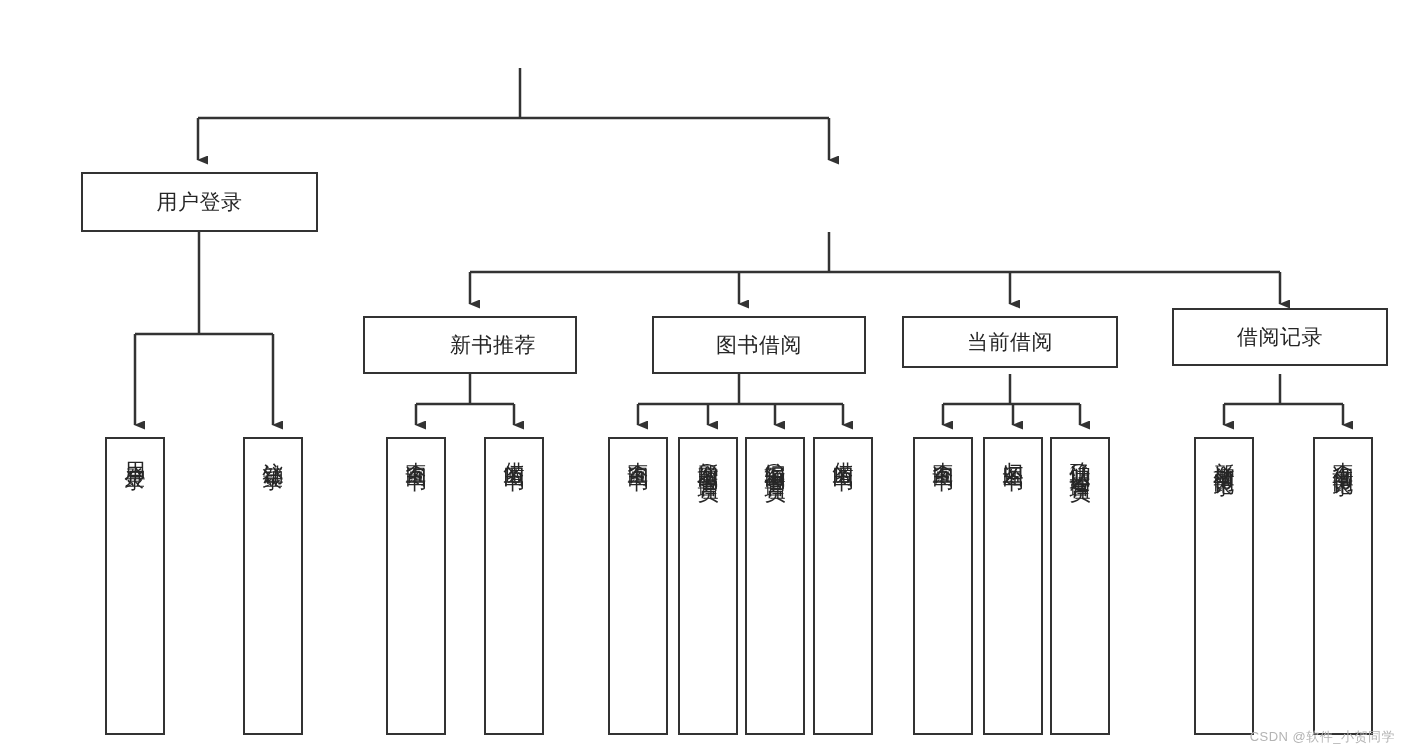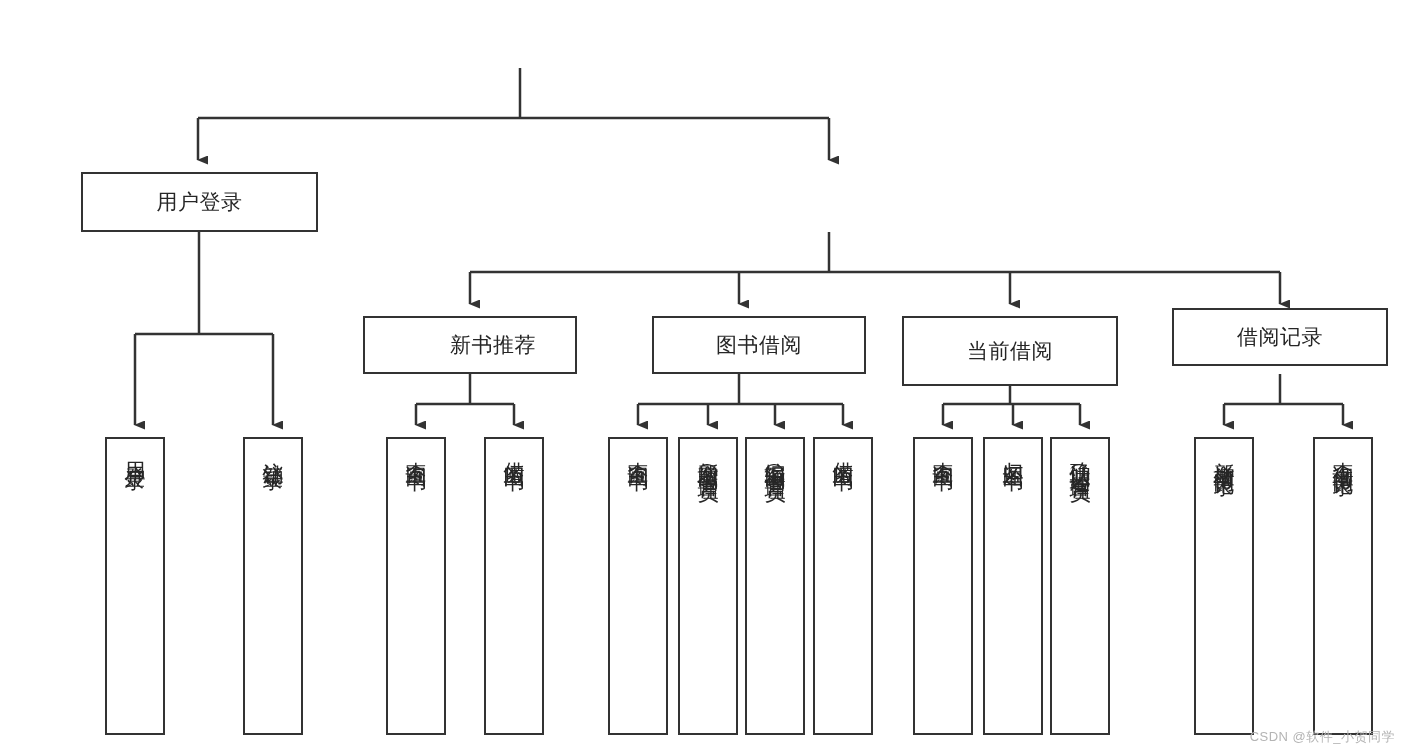--- a/index.html
+++ b/index.html
@@ -124,21 +124,21 @@
   <div class="node h" style="left:81px; top:172px; width:237px; height:60px;">
     <span>用户登录</span>
   </div>
 
   <div class="node h" style="left:363px; top:316px; width:214px; height:58px;padding-left:46px;">
     <span>新书推荐</span>
   </div>
   <div class="node h" style="left:632px; top:316px; width:214px; height:58px;margin-left:20px;">
     <span>图书借阅</span>
   </div>
-  <div class="node h" style="left:902px; top:316px; width:216px; height:70px;">
+  <div class="node h" style="left:902px; top:316px; width:216px; height:52px;">
     <span>当前借阅</span>
   </div>
   <div class="node h" style="left:1172px; top:308px; width:216px; height:58px;">
     <span>借阅记录</span>
   </div>
 
   <div class="node v" style="left:105px; top:437px; width:60px; height:298px;">
     <span>用户登录</span>
   </div>
   <div class="node v" style="left:243px; top:437px; width:60px; height:298px;">

